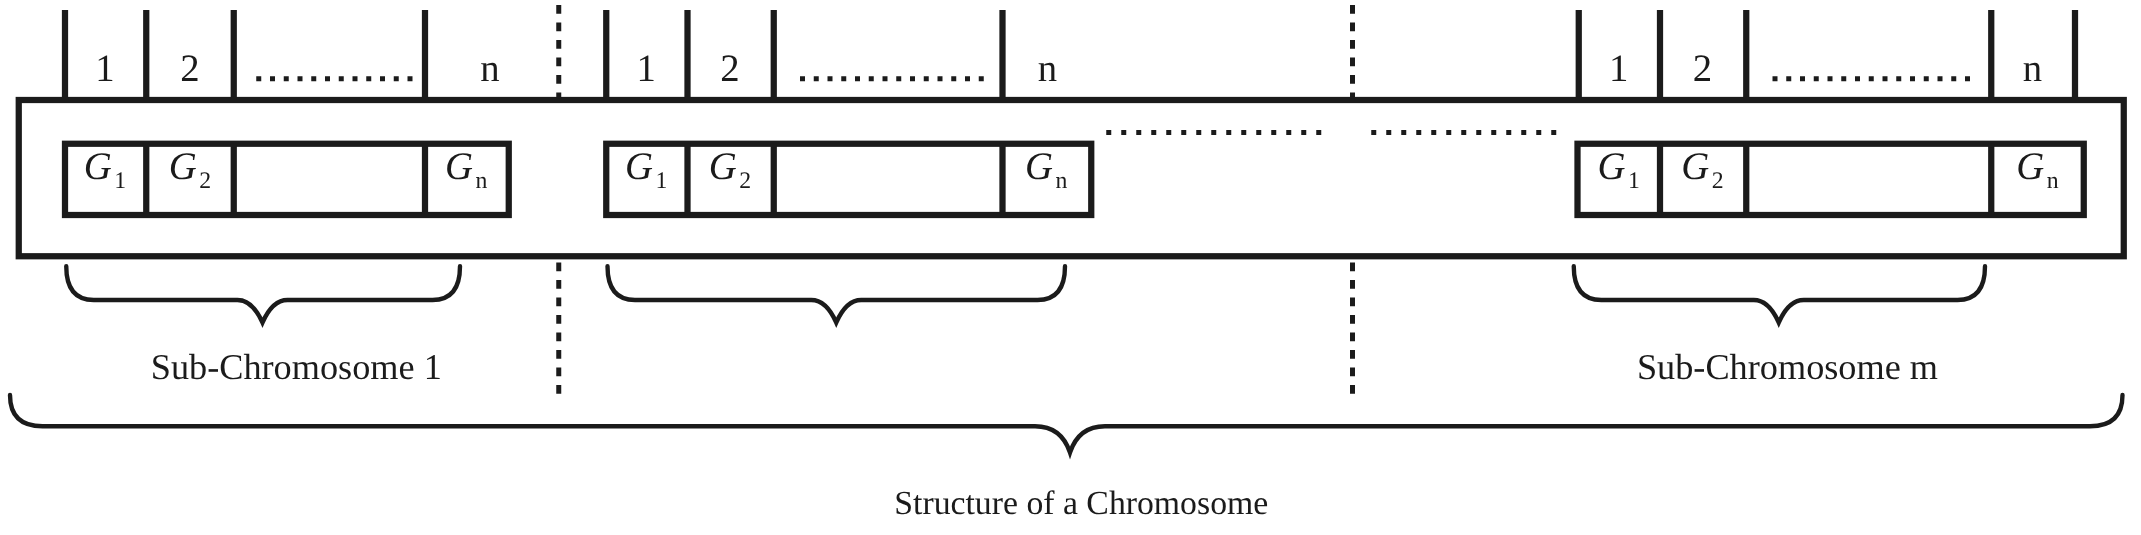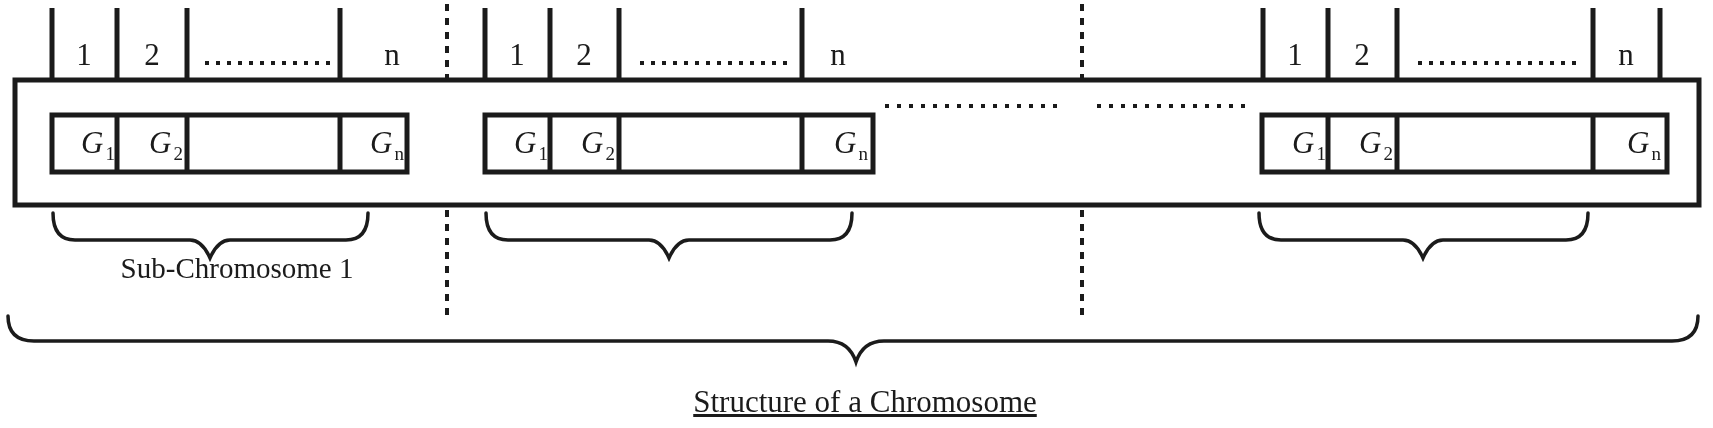--- a/index.html
+++ b/index.html
@@ -29,45 +29,43 @@
     color: #1b1b1b;
   }
   .tick-num {
     top: 38px;
     font-size: 31px;
     line-height: 34px;
   }
   .gene-label {
     position: absolute;
     transform: translateX(-50%);
-    top: 122px;
+    top: 112px;
     font-size: 31px;
     line-height: 42px;
     white-space: nowrap;
-    margin-left: 14px;
   }
   .gene-label .gbase {
     font-style: italic;
   }
   .gene-label .gsub {
     font-size: 19px;
     vertical-align: -7px;
     margin-left: 2px;
   }
   .group-label {
-    top: 252px;
+    top: 278px;
     font-size: 29px;
     line-height: 32px;
     text-align: center;
   }
   .footer-label {
     top: 384px;
-    font-size: 31px;
+    font-size: 27px;
     line-height: 36px;
-    text-decoration: underline;
   }
 </style>
 </head>
 <body>
 
 <div class="diagram">
 
   <svg width="1713" height="428" viewBox="0 0 1713 428">
     <g stroke="#1b1b1b" fill="none">
 
@@ -177,16 +175,17 @@
     <span class="gbase">G</span><span class="gsub">1</span>
   </div>
   <div class="gene-label" style="left:1362px">
     <span class="gbase">G</span><span class="gsub">2</span>
   </div>
   <div class="gene-label" style="left:1630px">
     <span class="gbase">G</span><span class="gsub">n</span>
   </div>
 
   <div class="label group-label" style="left:237px">Sub-Chromosome 1</div>
+  <div class="label group-label" style="left:1430px">Sub-Chromosome m</div>
 
   <div class="label footer-label" style="left:865px">Structure of a Chromosome</div>
 
 </div>
 
 </body></html>

